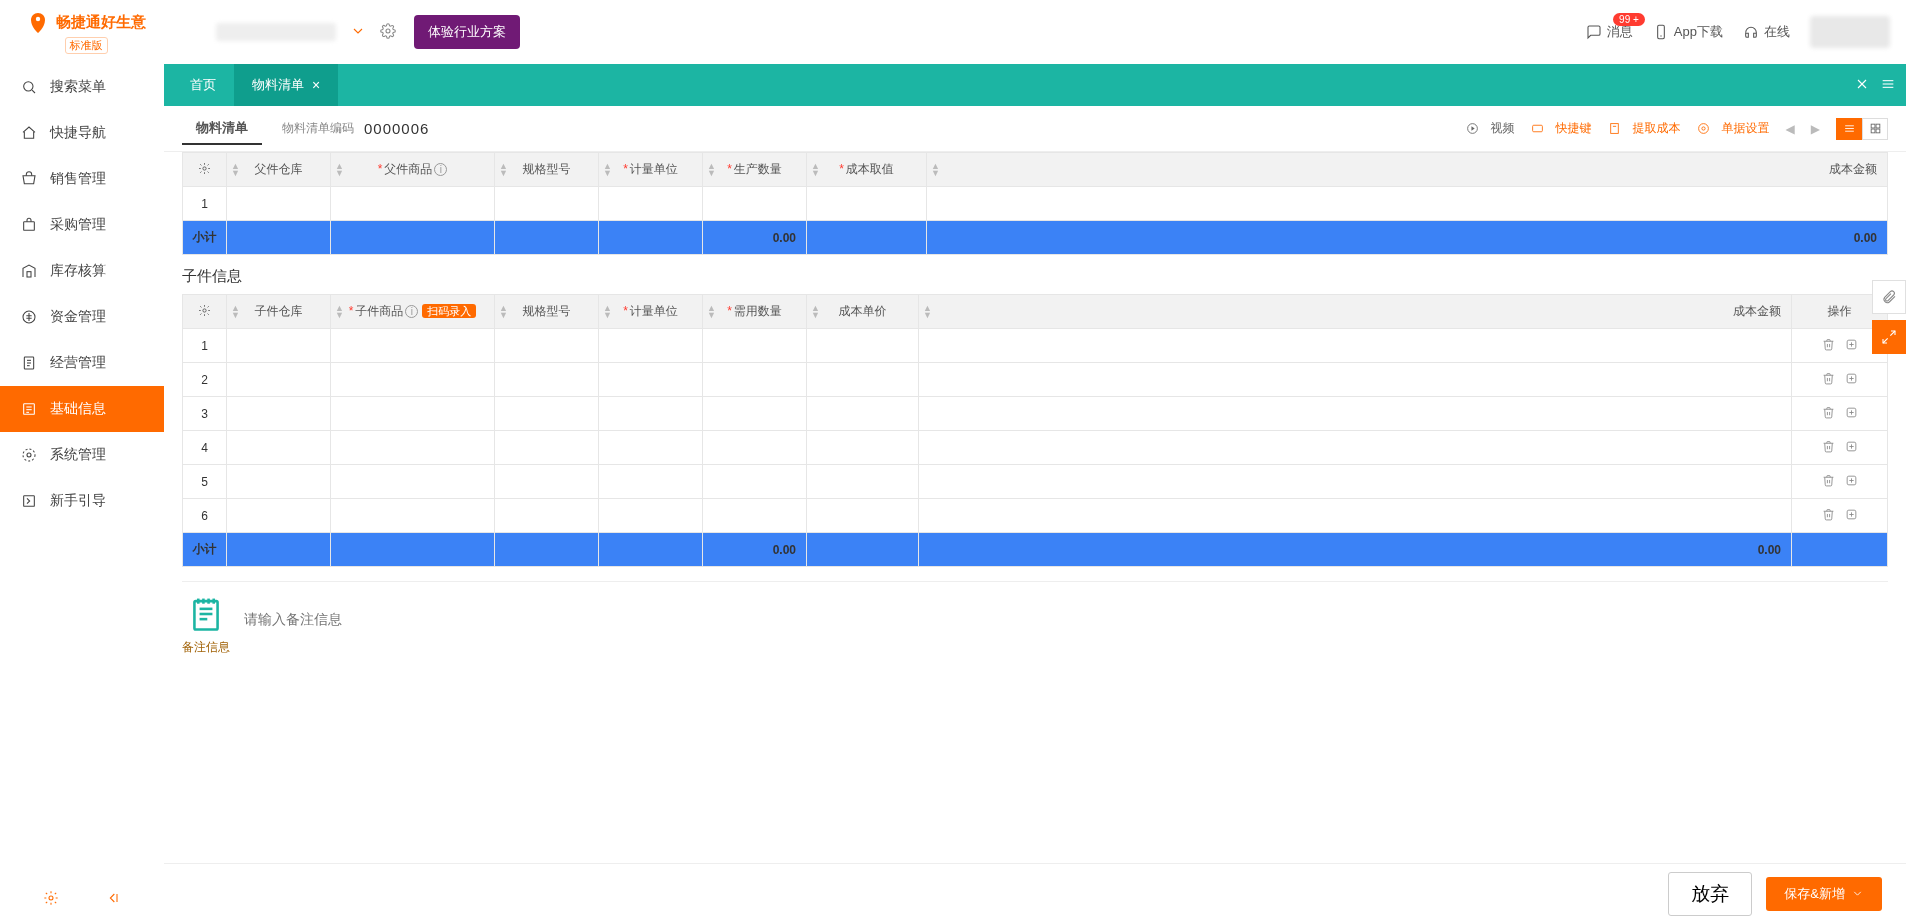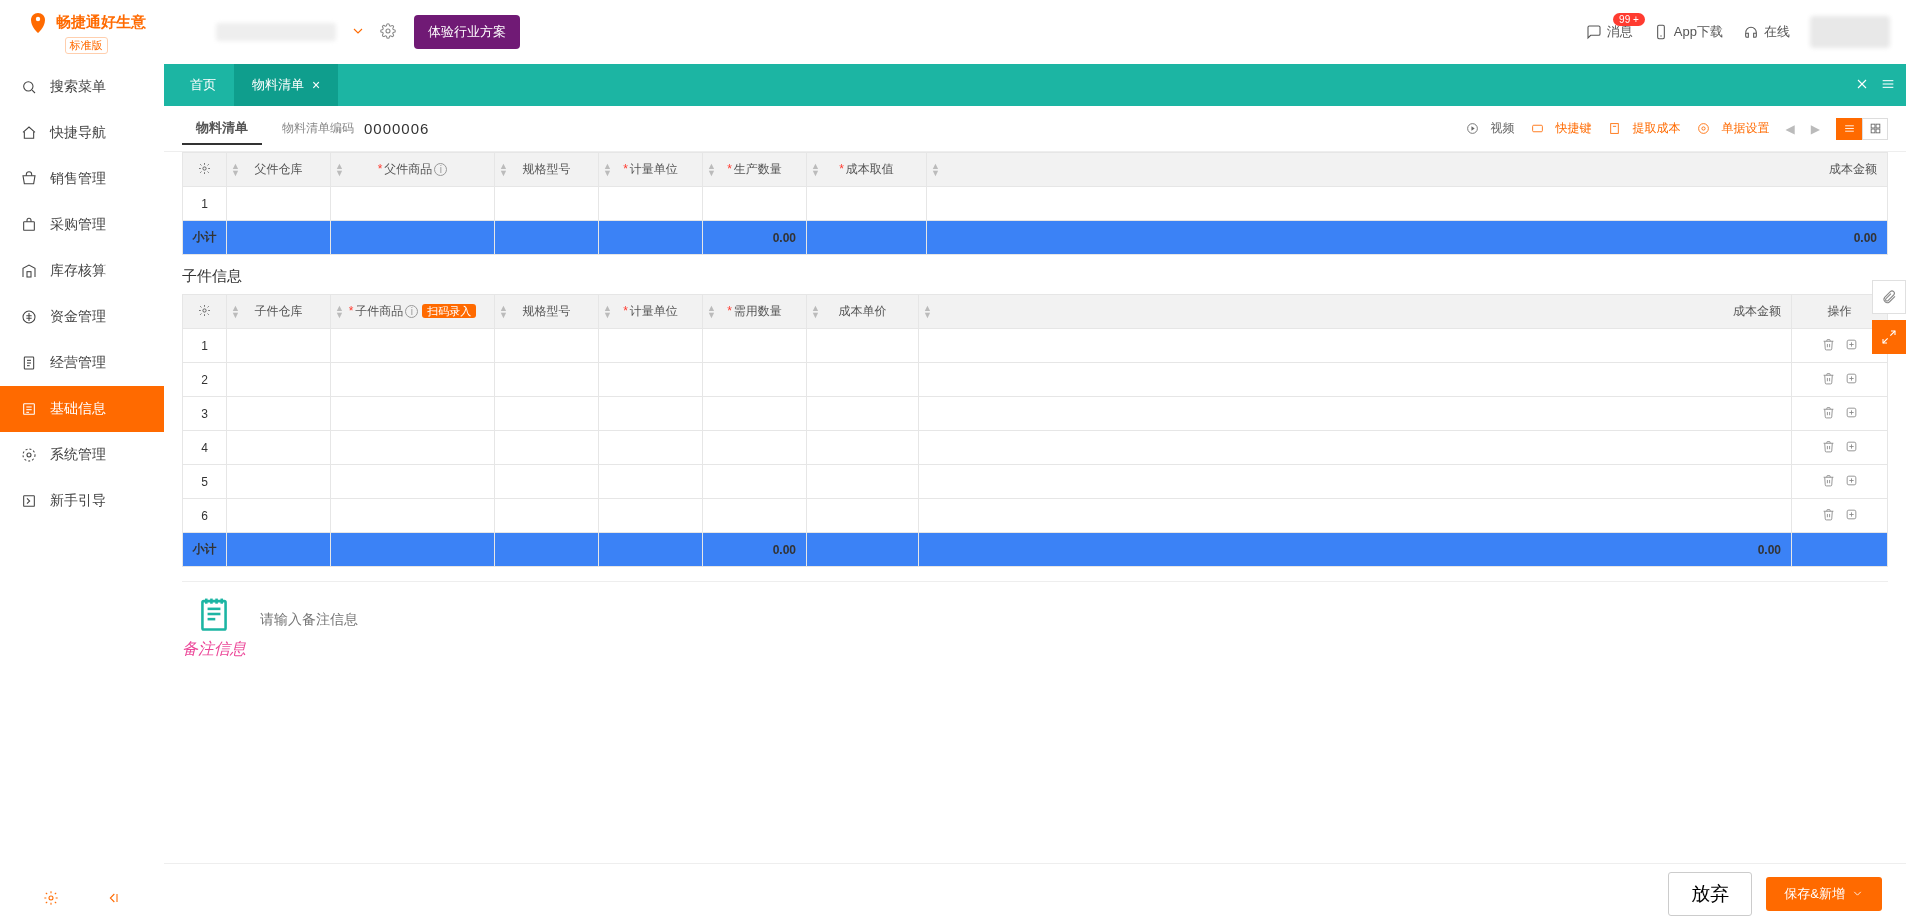--- a/index.html
+++ b/index.html
@@ -598,21 +598,21 @@
           <svg class="remark-icon" viewBox="0 0 24 28">
               <rect x="3" y="4" width="18" height="22" rx="1" fill="none" stroke="#1cb5a3" stroke-width="2"></rect>
               <line x1="7" y1="10" x2="17" y2="10" stroke="#1cb5a3" stroke-width="2"></line>
               <line x1="7" y1="14" x2="17" y2="14" stroke="#1cb5a3" stroke-width="2"></line>
               <line x1="7" y1="18" x2="13" y2="18" stroke="#1cb5a3" stroke-width="2"></line>
               <line x1="6" y1="2" x2="6" y2="6" stroke="#1cb5a3" stroke-width="2"></line>
               <line x1="10" y1="2" x2="10" y2="6" stroke="#1cb5a3" stroke-width="2"></line>
               <line x1="14" y1="2" x2="14" y2="6" stroke="#1cb5a3" stroke-width="2"></line>
               <line x1="18" y1="2" x2="18" y2="6" stroke="#1cb5a3" stroke-width="2"></line>
             </svg>
-          <div style="font-size:16px;color:#ec4899;font-style:italic;">备注信息</div>
+          <div style="font-size:12px;color:#a16207;">备注信息</div>
         </div>
         <input class="remark-input" placeholder="请输入备注信息" style="">
       </div>
 
       <div class="footer">
         <button class="btn-plain">放弃</button>
         <button class="btn-primary">
           <span>保存&amp;新增</span>
           <svg class="svg svg-sm" viewBox="0 0 24 24" style="stroke:#fff">
               <polyline points="6 9 12 15 18 9"></polyline>

